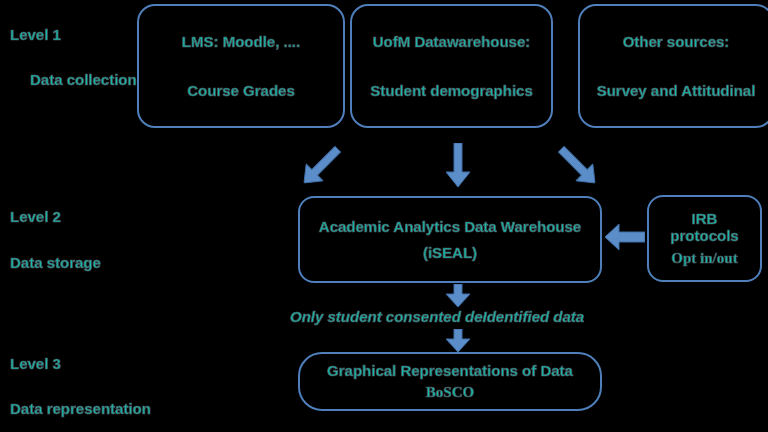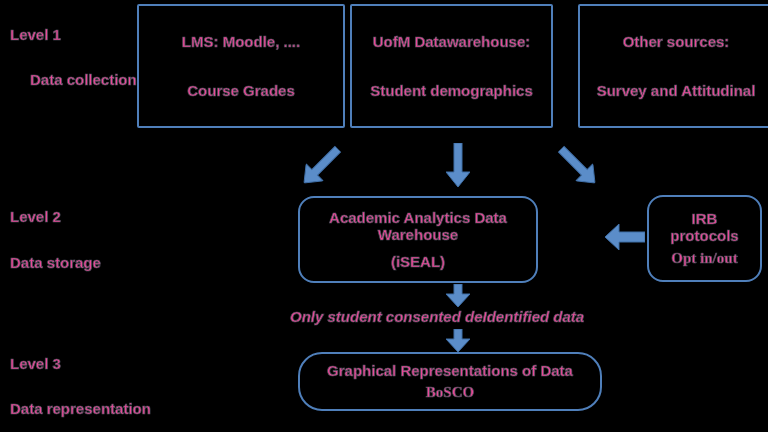--- a/index.html
+++ b/index.html
@@ -1,32 +1,32 @@
 <!DOCTYPE html>
 <html><head>
 <meta charset="utf-8">
 <style>
   html,body{margin:0;padding:0;background:#000;}
   body{width:768px;height:432px;overflow:hidden;font-family:"Liberation Sans",sans-serif;}
   .stage{position:relative;width:768px;height:432px;background:#000;}
 
   
   .ghost{
-    color:#ec4899;
+    color:#14b8a6;
     -webkit-text-stroke:0.7px #4a4e58;
     text-shadow:0 0 1px #3a3e46;
     font-weight:bold;
   }
 
   .lbl{position:absolute;font-size:15px;white-space:nowrap;}
 
   .box{
     position:absolute;
     border:2.5px solid #4f7fba;
-    border-radius:2px;
+    border-radius:18px;
     background:#000;
     display:flex;flex-direction:column;
     align-items:center;justify-content:center;
     text-align:center;font-size:15px;line-height:1.15;
     box-sizing:border-box;
   }
   .box .line{padding:0 8px;}
   .box.gap-lg .line + .line{margin-top:31px;}
   .box.gap-sm .line + .line{margin-top:9px;}
   .box.gap-xs .line + .line{margin-top:5px;font-family:Liberation Serif, serif;}
@@ -75,21 +75,21 @@
       <polygon points="8,0 16,0 16,29 24,29 12,44 0,29 8,29" fill="#5b8dc9" stroke="#3f6ea6" stroke-width="1"></polygon>
     </svg>
   </div>
 
   <div class="arrow" style="left:566px;top:142px;width:24px;height:48px;">
     <svg class="rot-45" width="24" height="48" viewBox="0 0 24 48">
       <polygon points="8,0 16,0 16,33 24,33 12,48 0,33 8,33" fill="#5b8dc9" stroke="#3f6ea6" stroke-width="1"></polygon>
     </svg>
   </div>
 
-  <div class="box gap-sm ghost" style="left:298px;top:196px;width:240px;height:87px;border-radius:16px;">
+  <div class="box gap-sm ghost" style="left:298px;top:196px;width:304px;height:87px;border-radius:16px;">
     <div class="line">Academic Analytics Data Warehouse</div>
     <div class="line">(iSEAL)</div>
   </div>
 
   <div class="box gap-xs ghost" style="left:647px;top:195px;width:115px;height:87px;border-radius:16px;">
     <div class="line">IRB protocols</div>
     <div class="line">Opt in/out</div>
   </div>
 
   <div class="arrow" style="left:605px;top:224px;width:40px;height:26px;">

